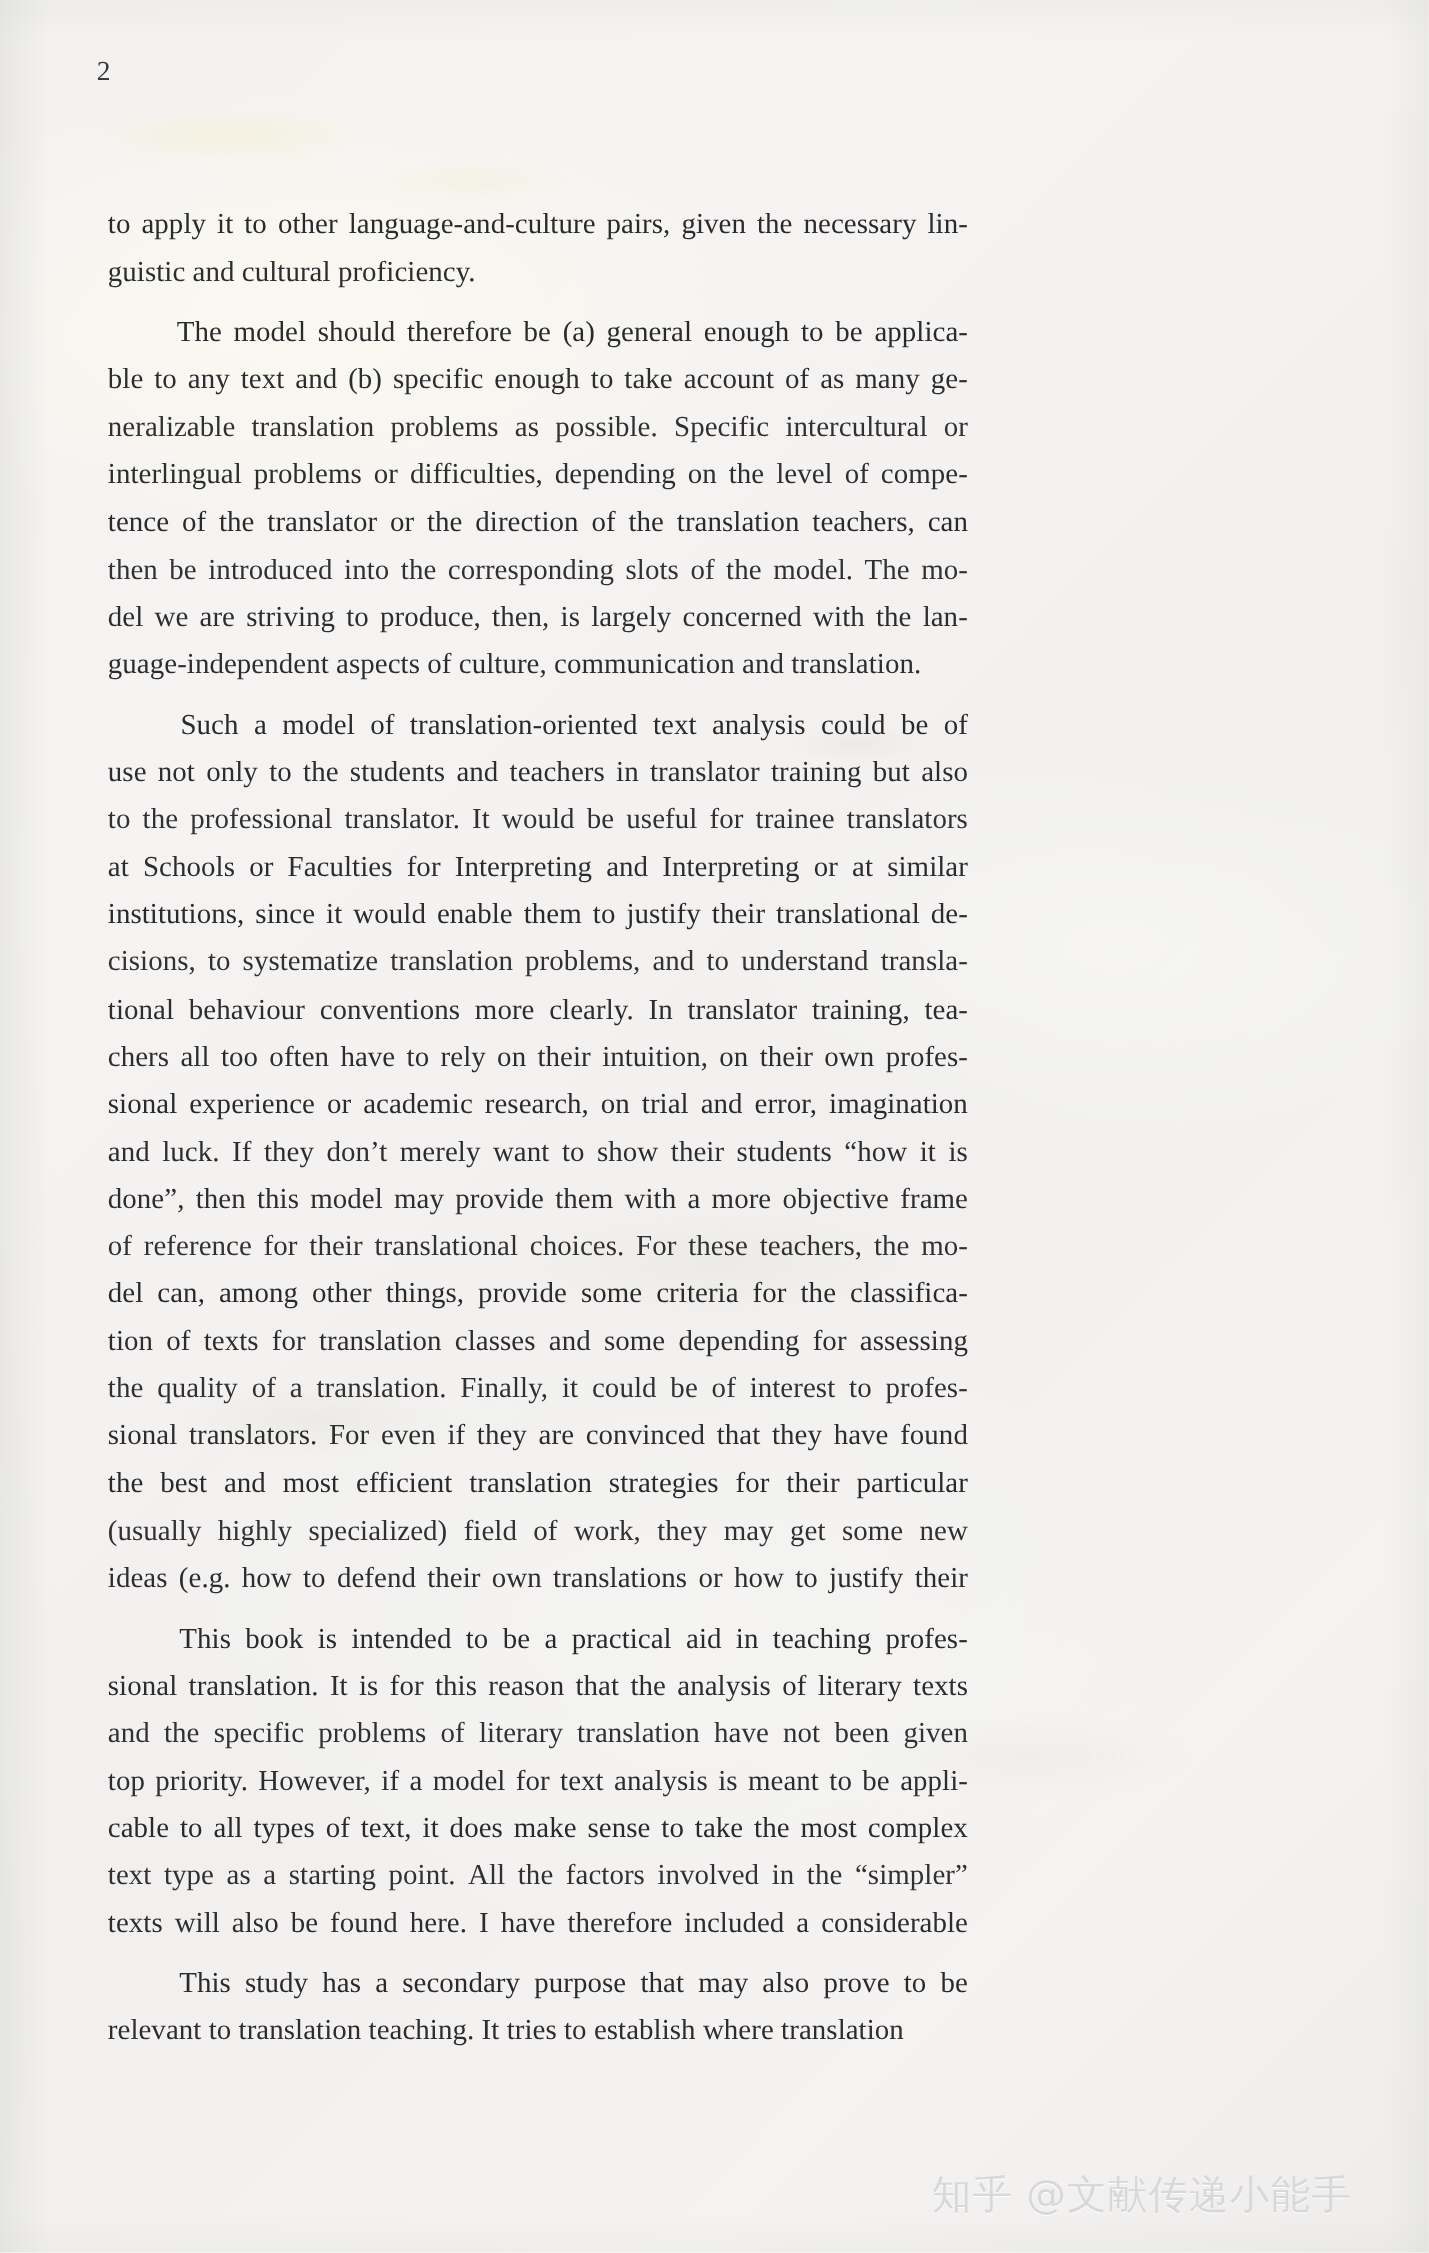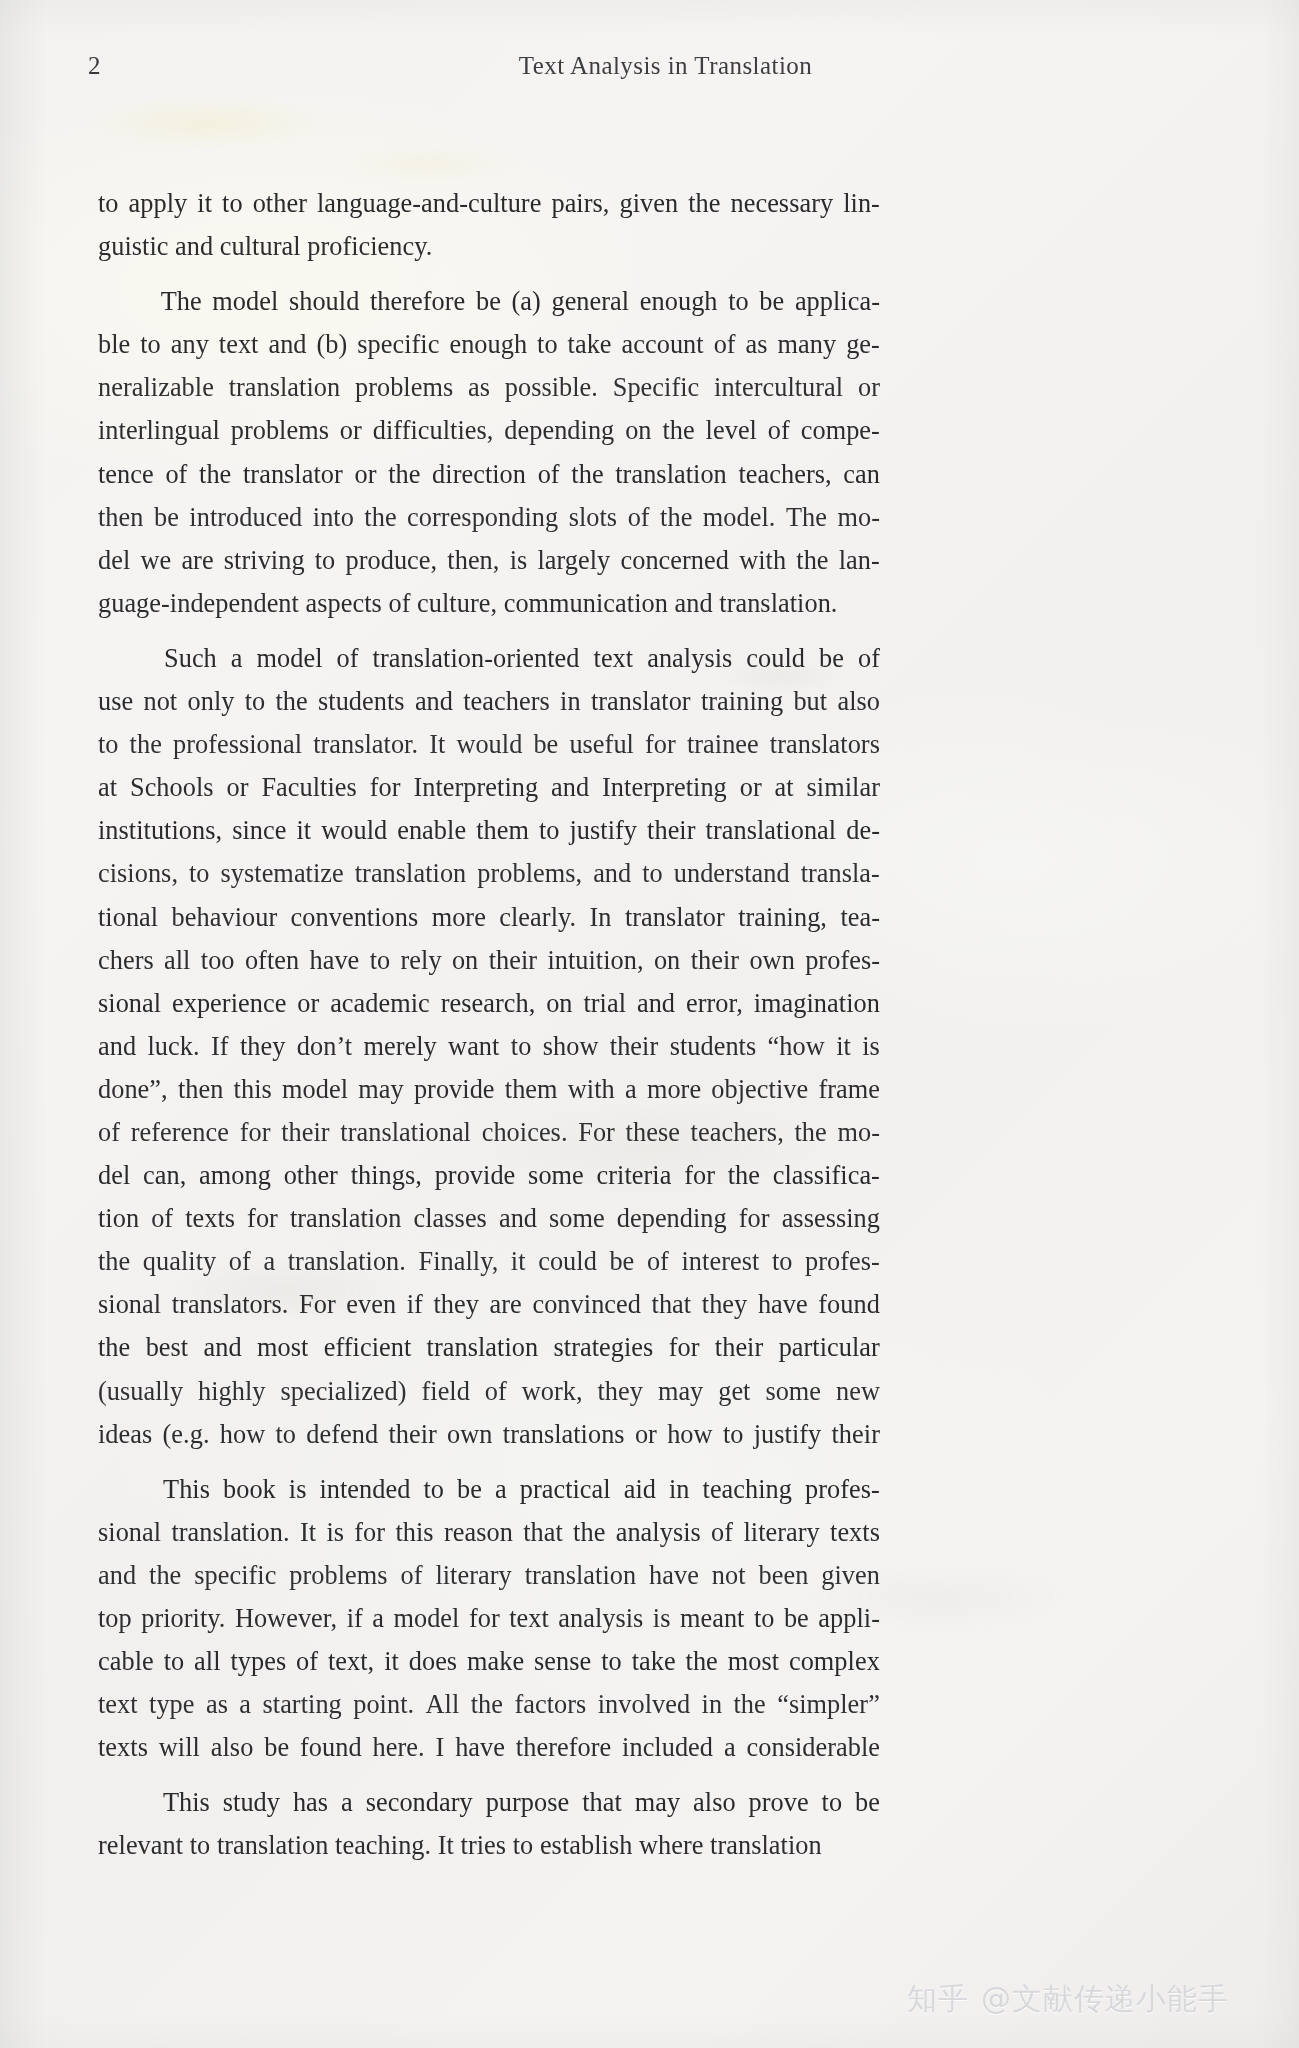--- a/index.html
+++ b/index.html
@@ -104,40 +104,39 @@
 
   
   .watermark {
     position: absolute;
     right: 70px;
     bottom: 28px;
     display: flex;
     align-items: center;
     gap: 12px;
     font-family: "DejaVu Sans", "Liberation Sans", sans-serif;
-    font-size: 30px;
+    font-size: 36px;
     color: #d8d8dc;
     letter-spacing: 1px;
     text-shadow: 0 1px 0 rgba(255,255,255,.9);
     user-select: none;
   }
   .watermark .wm-logo { font-weight: 400; }
   .watermark .wm-handle { font-weight: 400; }
 </style>
 </head>
 <body>
 
 <div class="page">
 
   <div class="grain"></div>
   <div class="edge-shade"></div>
 
   <div class="running-head">
     <div class="folio">2</div>
-    <div class="head-title">Text Analysis in Translation</div>
   </div>
 
   <div class="textblock" id="textblock">
       <p class="para">
         <span class="line just"><span>to</span><span>apply</span><span>it</span><span>to</span><span>other</span><span>language-and-culture</span><span>pairs,</span><span>given</span><span>the</span><span>necessary</span><span>lin-</span></span>
         <span class="line">guistic and cultural proficiency.</span>
       </p>
       <p class="para">
         <span class="line just"><span class="ind"></span><span>The</span><span>model</span><span>should</span><span>therefore</span><span>be</span><span>(a)</span><span>general</span><span>enough</span><span>to</span><span>be</span><span>applica-</span></span>
         <span class="line just"><span>ble</span><span>to</span><span>any</span><span>text</span><span>and</span><span>(b)</span><span>specific</span><span>enough</span><span>to</span><span>take</span><span>account</span><span>of</span><span>as</span><span>many</span><span>ge-</span></span>

